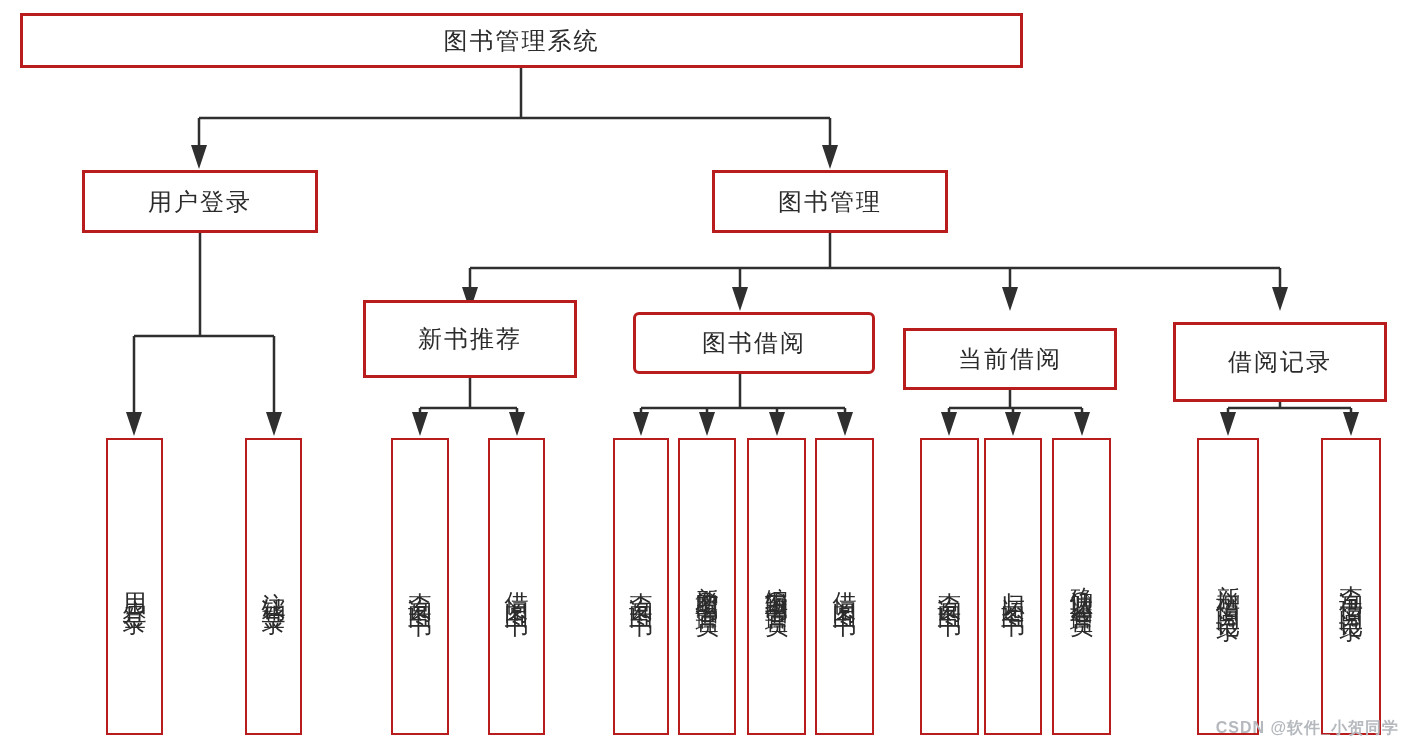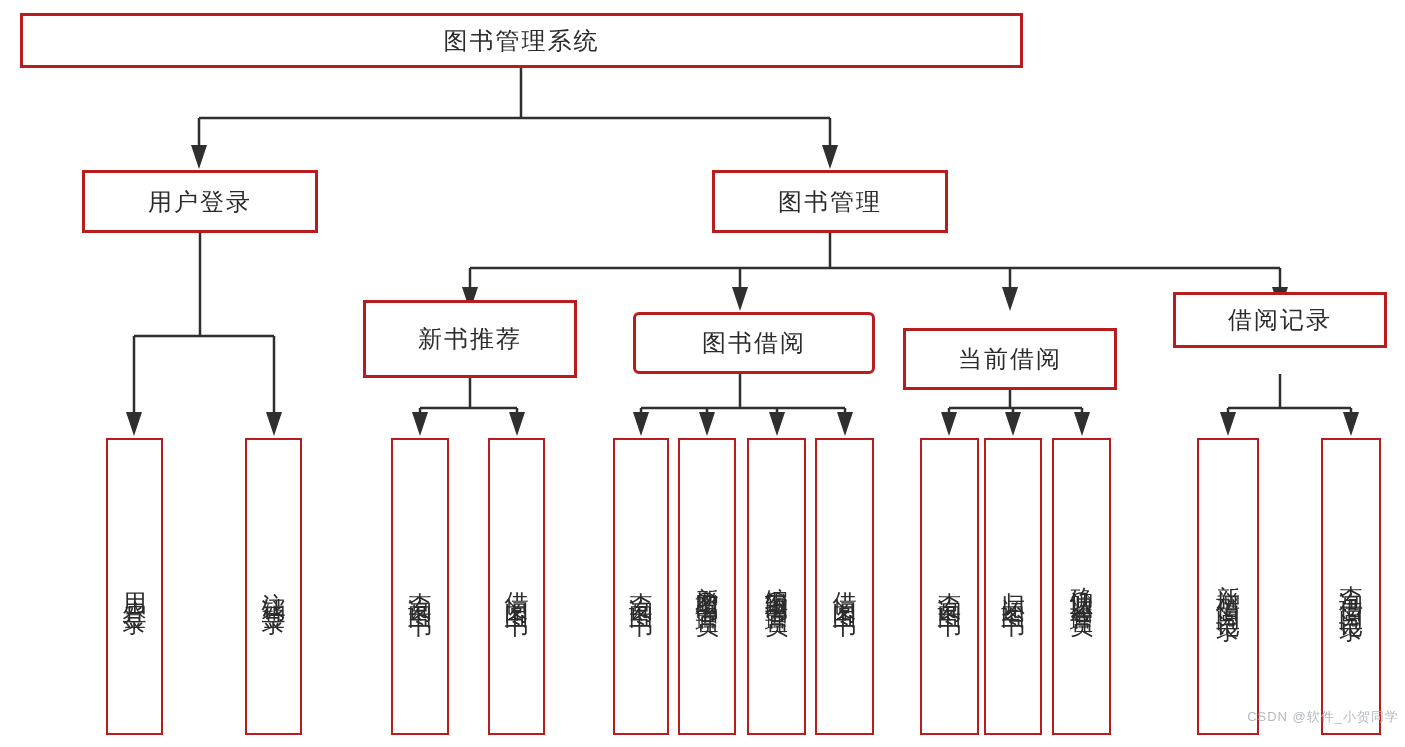--- a/index.html
+++ b/index.html
@@ -46,26 +46,27 @@
     letter-spacing: 7px;
     line-height: 1;
   }
   .leaf.long {
     font-size: 23px;
     letter-spacing: 4px;
   }
   .watermark {
     position: absolute;
     right: 6px;
-    bottom: 21px;
-    font-size: 13px;
+    bottom: 8px;
+    font-size: 16px;
     letter-spacing: 1px;
     color: #b5b9be;
     z-index: 3;
     white-space: nowrap;
+    font-weight: bold;
   }
 </style>
 </head>
 <body>
 
 <div class="canvas">
 
   <svg class="connectors" viewBox="0 0 1405 747" xmlns="http://www.w3.org/2000/svg">
     <g stroke="#2f2f2f" stroke-width="2.5" fill="none">
 
@@ -114,21 +115,21 @@
   </svg>
 
   <div class="node h-node" style="left:20px; top:13px; width:1003px; height:55px;">图书管理系统</div>
 
   <div class="node h-node" style="left:82px; top:170px; width:236px; height:63px;">用户登录</div>
   <div class="node h-node" style="left:712px; top:170px; width:236px; height:63px;font-family:Liberation Mono, monospace;">图书管理</div>
 
   <div class="node h-node" style="left:363px; top:300px; width:214px; height:78px;">新书推荐</div>
   <div class="node h-node" style="left:633px; top:312px; width:242px; height:62px;border-radius:6px;">图书借阅</div>
   <div class="node h-node" style="left:903px; top:312px; width:214px; height:62px;margin-top:16px;">当前借阅</div>
-  <div class="node h-node" style="left:1173px; top:292px; width:214px; height:56px;">借阅记录</div>
+  <div class="node h-node" style="left:1173px; top:322px; width:214px; height:80px;">借阅记录</div>
 
   <div class="node leaf" style="left:106px; top:438px; width:57px; height:297px;">用户登录</div>
   <div class="node leaf" style="left:245px; top:438px; width:57px; height:297px;">注销登录</div>
 
   <div class="node leaf" style="left:391px; top:438px; width:58px; height:297px;">查询图书</div>
   <div class="node leaf" style="left:488px; top:438px; width:57px; height:297px;">借阅图书</div>
 
   <div class="node leaf" style="left:613px; top:438px; width:56px; height:297px;">查询图书</div>
   <div class="node leaf long" style="left:678px; top:438px; width:58px; height:297px;">新增图书（管理员）</div>
   <div class="node leaf long" style="left:747px; top:438px; width:59px; height:297px;">编辑图书（管理员）</div>

